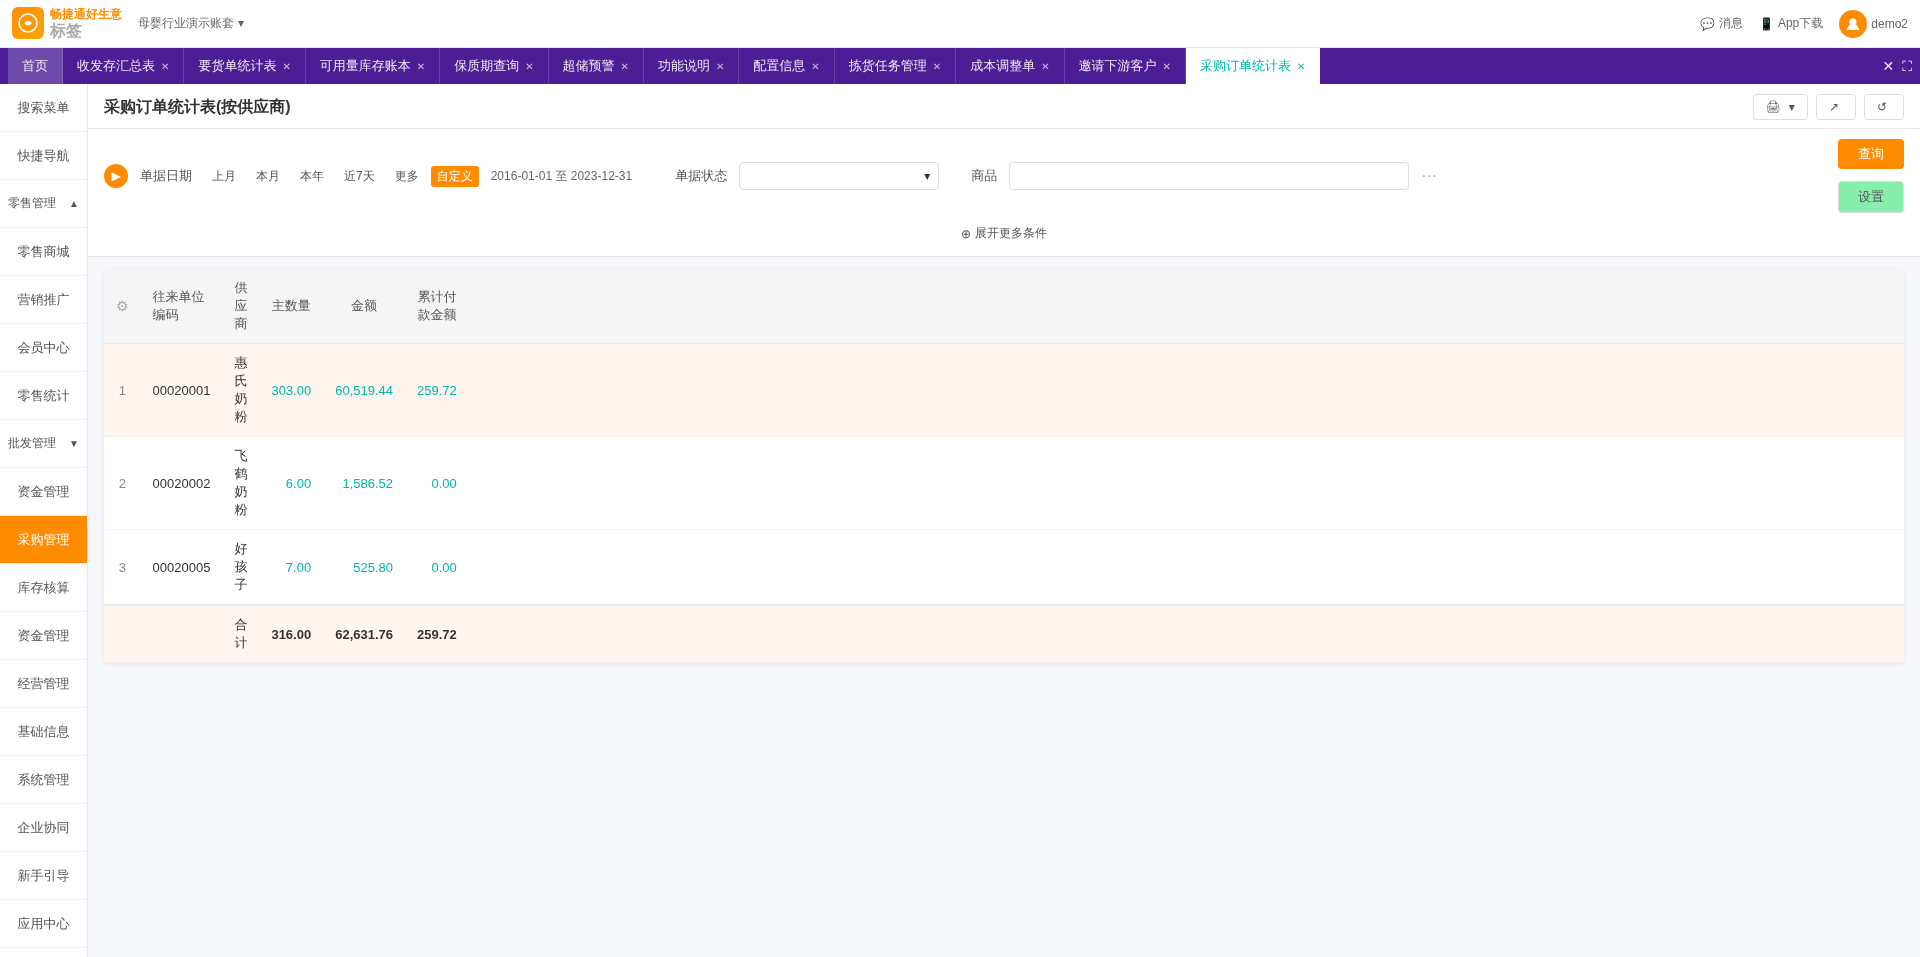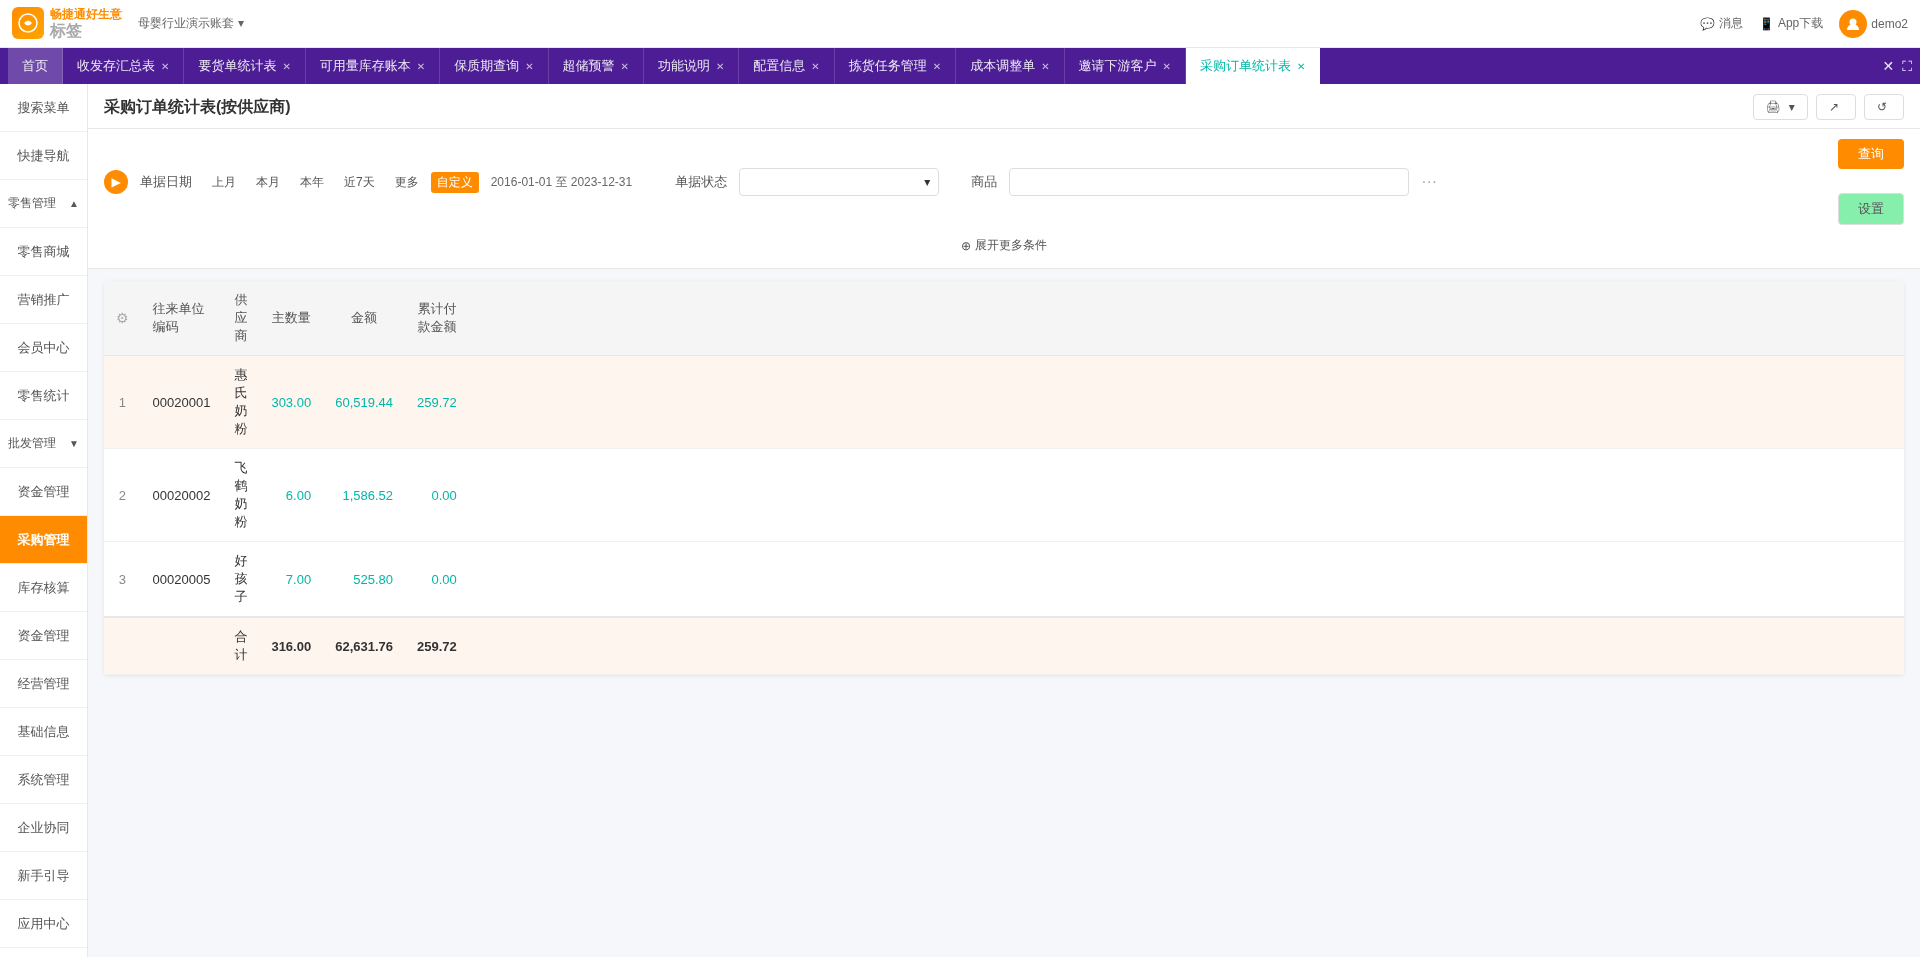--- a/index.html
+++ b/index.html
@@ -23,21 +23,21 @@
     .nav-tab.active { background: white; color: #00b8a9; font-weight: 500; }
     .nav-tab .close-btn { font-size: 10px; color: rgba(255,255,255,0.7); cursor: pointer; }
     .nav-tab.active .close-btn { color: #00b8a9; }
     .nav-tab-end { margin-left: auto; display: flex; align-items: center; gap: 8px; padding: 0 8px; }
     .nav-tab-end-btn { color: rgba(255,255,255,0.9); cursor: pointer; font-size: 14px; }
 
     
     .layout { display: flex; height: calc(957px - 76px); }
     .sidebar { width: 88px; background: #fff; border-right: 1px solid #e8e8e8; overflow-y: auto; flex-shrink: 0; }
     .sidebar-item { height: 48px; display: flex; align-items: center; justify-content: center; color: #555; font-size: 13px; cursor: pointer; text-align: center; padding: 0 4px; border-bottom: 1px solid #f0f0f0; }
-    .sidebar-item.active { background: #ff8c00; color: white; font-weight: bold; }
+    .sidebar-item.active { background: #ff8c00; color: white; }
     .sidebar-item.section-header { display: flex; align-items: center; justify-content: space-between; padding: 0 8px; font-size: 12px; color: #555; }
     .sidebar-item.section-header .arrow { font-size: 10px; }
 
     
     .main-content { flex: 1; overflow: hidden; display: flex; flex-direction: column; background: #f5f7fa; }
     .page-header { background: white; padding: 10px 16px 8px; border-bottom: 1px solid #e8e8e8; display: flex; align-items: center; justify-content: space-between; }
     .page-title { font-size: 16px; font-weight: 600; color: #333; }
     .header-actions { display: flex; align-items: center; gap: 8px; }
     .btn-print { display: flex; align-items: center; gap: 4px; padding: 5px 12px; border: 1px solid #ddd; border-radius: 4px; background: white; cursor: pointer; font-size: 12px; color: #555; }
     .btn-export { display: flex; align-items: center; gap: 4px; padding: 5px 12px; border: 1px solid #ddd; border-radius: 4px; background: white; cursor: pointer; font-size: 12px; color: #555; }
@@ -50,21 +50,21 @@
     .filter-label { color: #555; font-size: 13px; white-space: nowrap; }
     .date-shortcuts { display: flex; gap: 4px; }
     .date-shortcut { padding: 2px 8px; border-radius: 3px; cursor: pointer; font-size: 12px; color: #555; }
     .date-shortcut.custom { background: #ff8c00; color: white; border-radius: 3px; padding: 2px 6px; }
     .date-range { color: #666; font-size: 12px; }
     .filter-select { border: 1px solid #ddd; border-radius: 4px; padding: 4px 8px; font-size: 12px; min-width: 200px; background: white; cursor: pointer; display: flex; align-items: center; justify-content: space-between; height: 28px; }
     .filter-input { border: 1px solid #ddd; border-radius: 4px; padding: 4px 8px; font-size: 12px; min-width: 200px; background: white; height: 28px; outline: none; }
     .filter-more-btn { display: flex; align-items: center; gap: 4px; color: #555; font-size: 12px; cursor: pointer; padding: 4px 8px; margin: 8px auto 0; text-align: center; width: fit-content; }
     .btn-query { background: #ff8c00; color: white; border: none; border-radius: 4px; padding: 6px 20px; cursor: pointer; font-size: 13px; }
     .btn-settings { background: #86efac; color: #555; border: 1px solid #ddd; border-radius: 4px; padding: 6px 12px; cursor: pointer; font-size: 13px; }
-    .query-btns { display: flex; flex-direction: column; gap: 24px; margin-left: auto; }
+    .query-btns { display: flex; flex-direction: column; gap: 12px; margin-left: auto; }
 
     
     .table-container { flex: 1; overflow: auto; padding: 12px 16px; }
     .data-table { width: 100%; border-collapse: collapse; background: white; border-radius: 4px; overflow: hidden; box-shadow: 0 1px 4px rgba(0,0,0,0.08); }
     .data-table thead tr { background: #f5f5f5; }
     .data-table th { padding: 10px 12px; text-align: left; font-weight: 500; color: #555; border-bottom: 1px solid #e8e8e8; font-size: 13px; }
     .data-table th:first-child { width: 50px; text-align: center; }
     .data-table th.num { text-align: center; }
     .data-table td { padding: 10px 12px; border-bottom: 1px solid #f0f0f0; font-size: 13px; }
     .data-table td:first-child { text-align: center; color: #888; }

